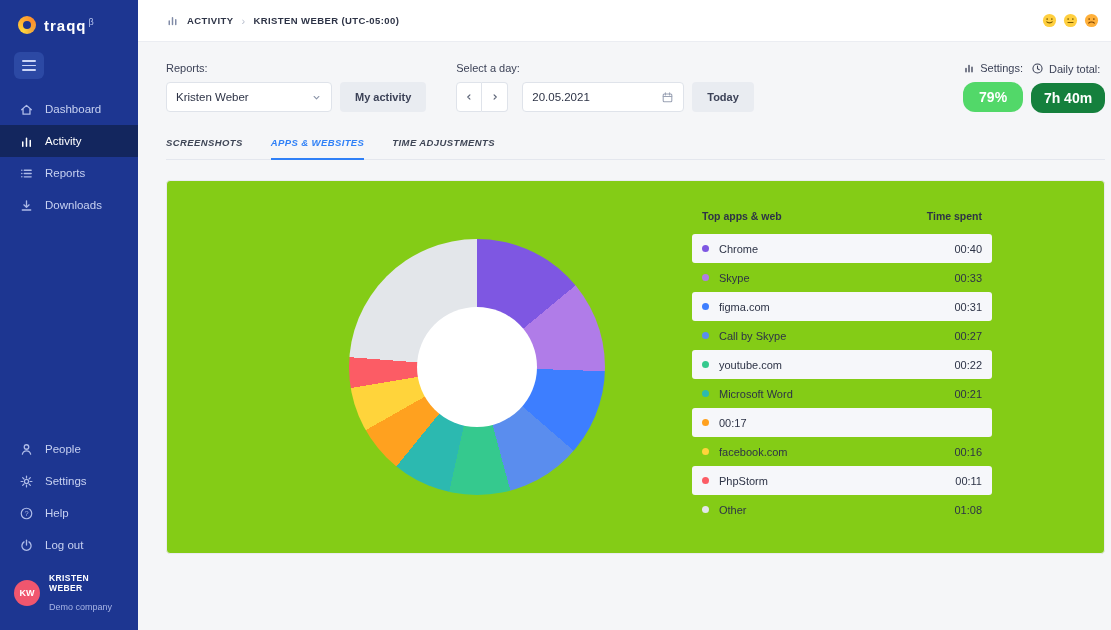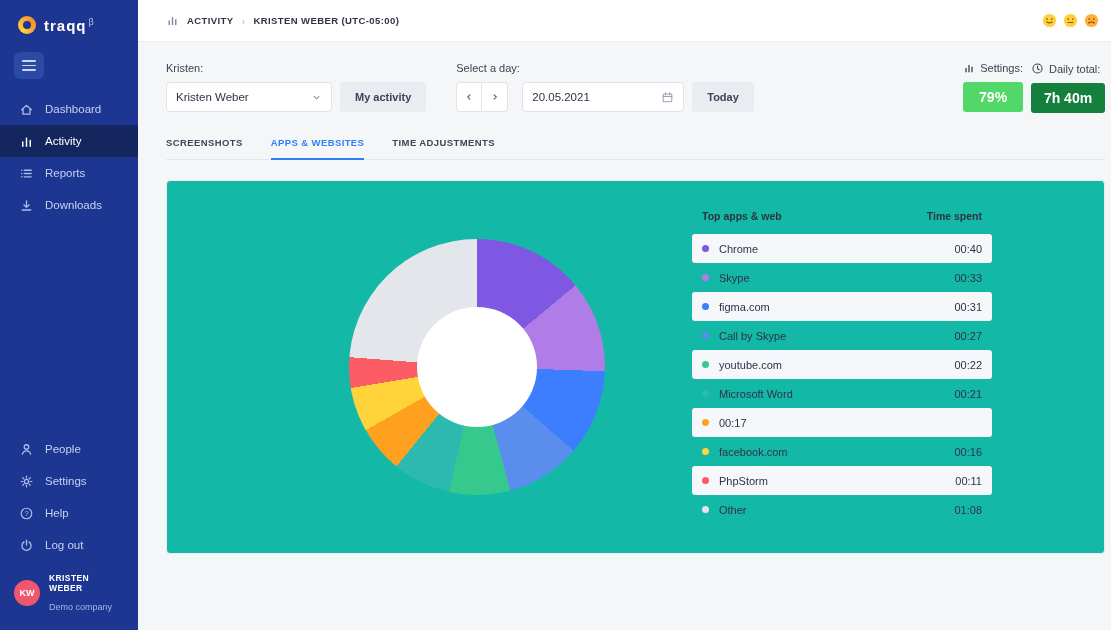--- a/index.html
+++ b/index.html
@@ -64,32 +64,32 @@
   .date-input { width:162px; height:30px; background:#fff; border:1px solid #dfe3ea; border-radius:4px;
     display:flex; align-items:center; justify-content:space-between; padding:0 9px;
     font-size:11.5px; color:#2d3346; margin-left:6px; cursor:text; }
   .date-input .icn { color:#9aa2b4; display:flex; }
   .group-stats { margin-left:auto; display:flex; gap:8px; }
   .stat-col { display:flex; flex-direction:column; align-items:flex-start; }
   .stat-label { display:flex; align-items:center; gap:5px; font-size:11px; color:#3c4257;
     margin-bottom:8px; white-space:nowrap; }
   .stat-label .icn { color:#3c4257; display:flex; }
   .badge { height:30px; display:flex; align-items:center; justify-content:center;
-    color:#fff; font-weight:bold; font-size:14px; border-radius:3px; width:100%; }
+    color:#fff; font-weight:bold; font-size:14px; border-radius:12px; width:100%; }
   .badge-green { background:#52d869; min-width:57px; }
   .badge-blue  { background:#15803d; min-width:74px; }
 
   
-  .tabs { display:flex; gap:28px; margin-top:24px; border-bottom:1px solid #e4e7ee; }
+  .tabs { display:flex; gap:28px; margin-top:24px; border-bottom:1px solid #e4e7ee;font-style:italic; }
   .tab { padding-bottom:10px; font-size:9.5px; font-weight:bold; letter-spacing:.4px;
     color:#3f4656; cursor:pointer; }
   .tab.active { color:#2f80f7; border-bottom:2px solid #2f80f7; margin-bottom:-1px; }
 
   
-  .card { margin-top:20px; background:#14b8a6; border:1px solid #e9ebf0; border-radius:4px;
+  .card { margin-top:20px; background:#84cc16; border:1px solid #e9ebf0; border-radius:4px;
     height:374px; display:flex; align-items:center; }
   .chart-area { flex:1; display:flex; align-items:center; justify-content:center; padding-left:95px; }
   .donut { width:256px; height:256px; border-radius:50%; position:relative; background:#e6e8ec; }
   .donut-hole { position:absolute; inset:0; margin:auto; width:120px; height:120px;
     background:#fff; border-radius:50%; }
   .apps-table { width:300px; margin-right:112px; flex-shrink:0; }
   .table-head { display:flex; justify-content:space-between; padding:0 10px 12px;
     font-size:10.5px; font-weight:bold; color:#2d3346; }
   .table-row { display:flex; align-items:center; height:29px; padding:0 10px; border-radius:3px;
     font-size:11px; color:#2d3346; }
@@ -241,21 +241,21 @@
               <path d="M5 10.8c1-1.5 5-1.5 6 0" stroke="#7a4400" stroke-width="1.1" fill="none" stroke-linecap="round"></path>
             </svg>
         </button>
       </div>
     </header>
 
     <section class="content">
 
       <div class="controls">
         <div class="group-people">
-          <div class="ctl-label">Kristen:</div>
+          <div class="ctl-label">Reports:</div>
           <div class="ctl-row">
             <div class="select">
               <span>Kristen Weber</span>
               <span class="icn">
                 <svg width="11" height="11" viewBox="0 0 16 16" fill="none" stroke="currentColor" stroke-width="1.6" stroke-linecap="round" stroke-linejoin="round">
                     <path d="M4.5 6.5 8 10l3.5-3.5"></path>
                   </svg>
               </span>
             </div>
             <button class="btn">My activity</button>

